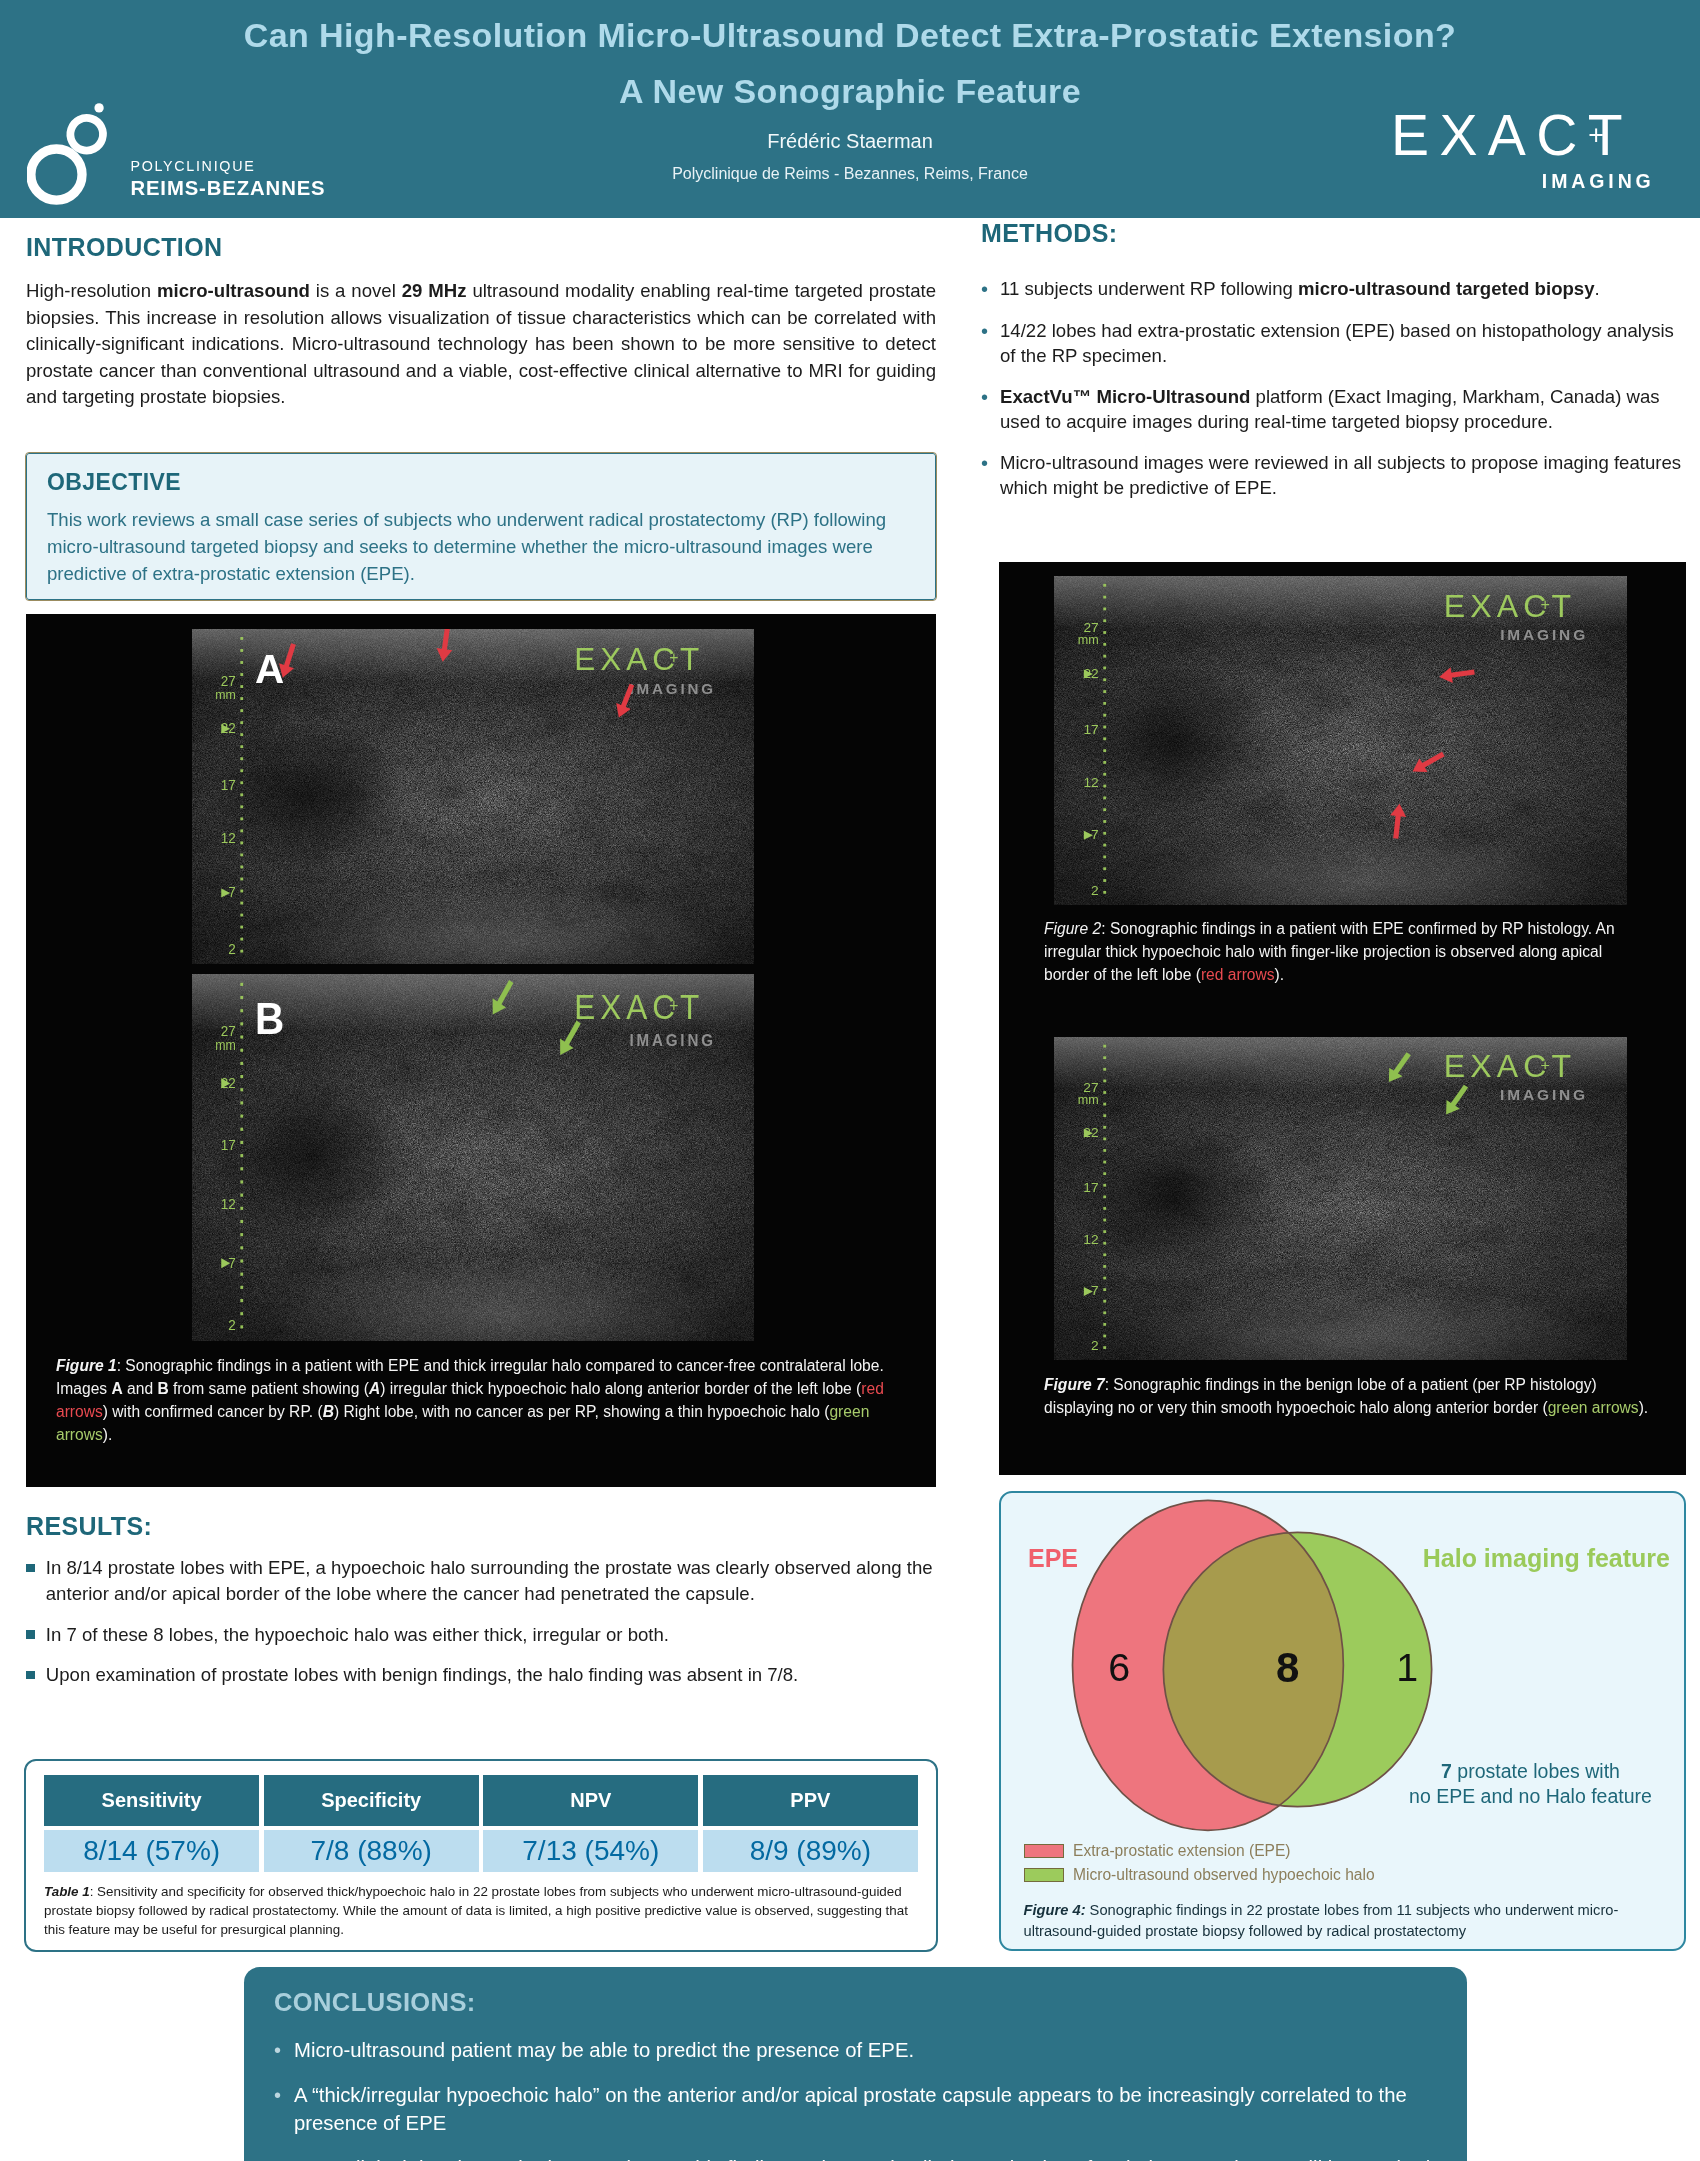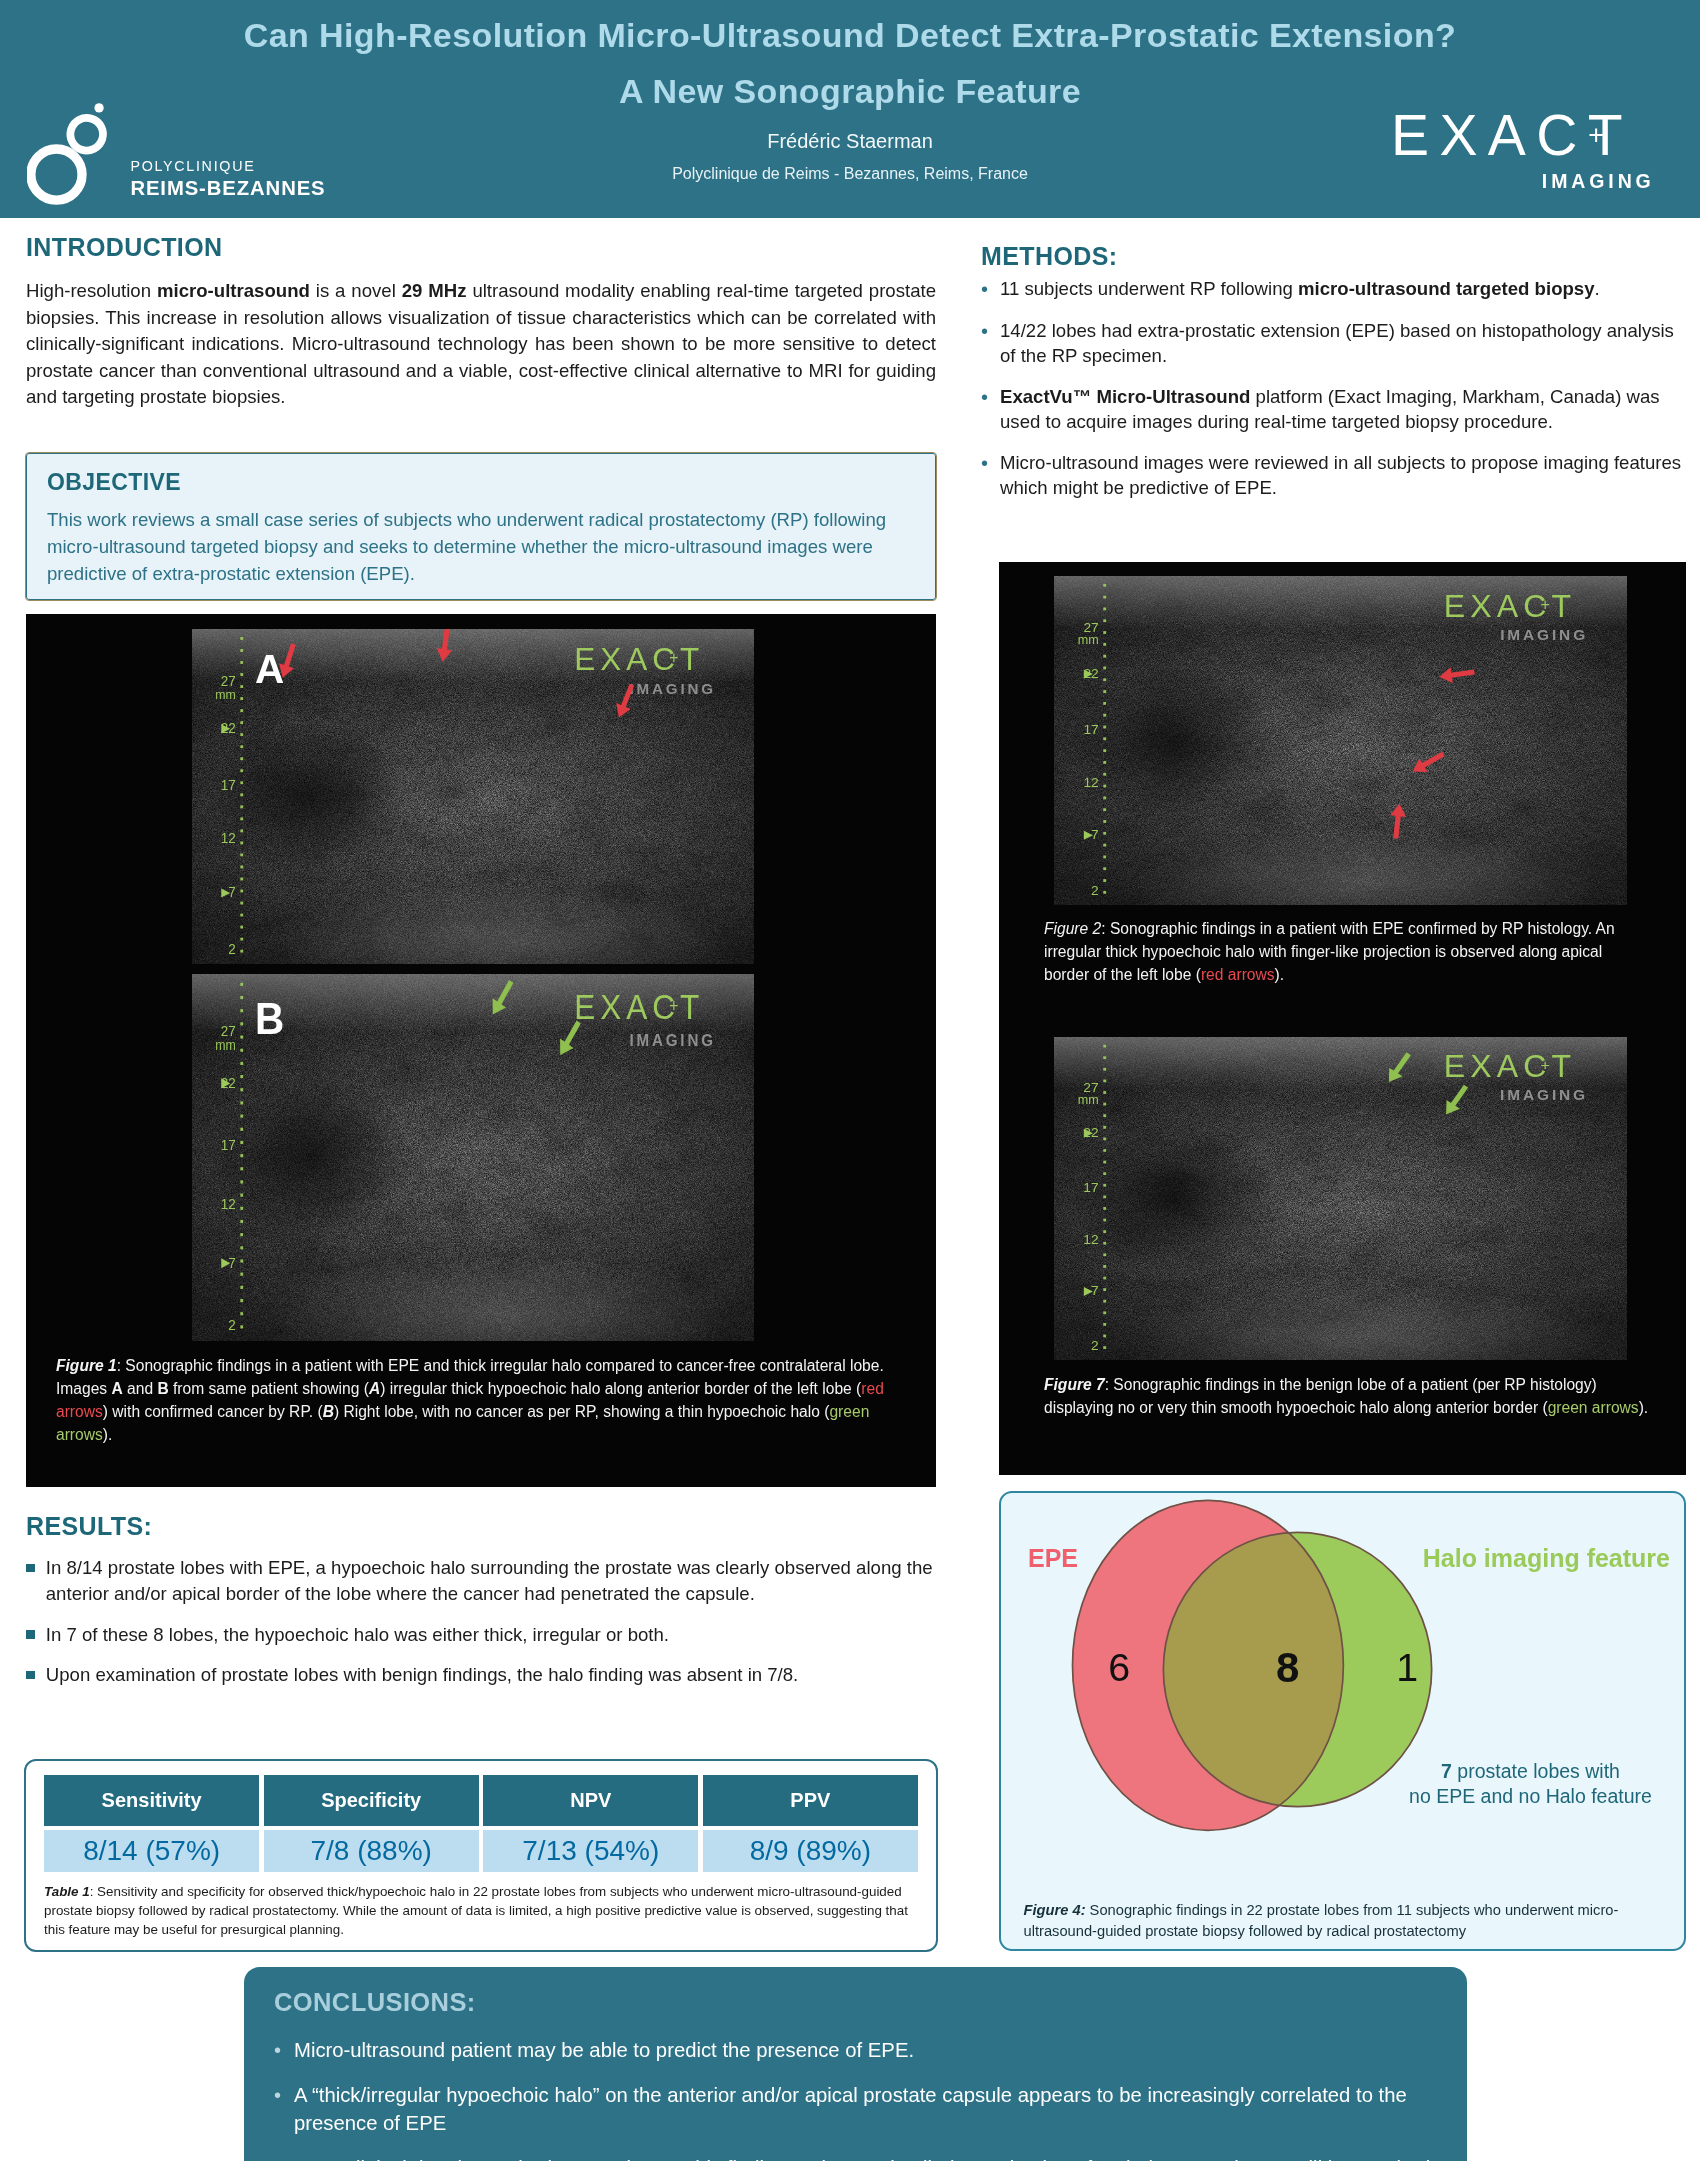--- a/index.html
+++ b/index.html
@@ -64,21 +64,21 @@
   .sq-marker{flex:0 0 8.6px;width:8.6px;height:8.6px;background:#1E6779;margin:8.6px 11.2px 0 0}
   .results-list .txt{font-size:18.6px;line-height:1.42}
 
   .table-box{left:24px;top:1759px;width:914px;height:193px;background:#fff;border:2.2px solid #2D7286;border-radius:12px;padding:14px 18px}
   .metric-table{display:grid;grid-template-columns:1fr 1fr 1fr 1fr;gap:4.3px}
   .metric-table .hcell{background:#266C80;color:#fff;font-weight:bold;font-size:20px;height:51px;display:flex;align-items:center;justify-content:center}
   .metric-table .vcell{background:#BCDDEF;color:#0369a1;font-size:28px;height:42px;display:flex;align-items:center;justify-content:center}
   .table-cap{margin-top:9.5px;font-size:13.4px;line-height:1.42;color:#1c1c1c}
 
   
-  .methods-h{left:981px;top:242px}
+  .methods-h{left:981px;top:219px}
   .methods-list{left:981px;top:276px;width:705px;list-style:none}
   .methods-list li{display:flex;margin-bottom:14.7px}
   .dot-marker{flex:0 0 19px;color:#2D7286;font-size:20px;line-height:1.35}
   .methods-list .txt{font-size:18.6px;line-height:1.38}
 
   
   .fig4-box{left:999px;top:1491px;width:687px;height:460px;background:#E9F6FB;border:2.2px solid #2E87A0;border-radius:13px}
   .venn-svg{position:absolute;left:0;top:0;width:100%;height:100%}
   .epe-label{left:27px;top:51px;font-size:25px;font-weight:bold;color:#F0606C}
   .halo-label{right:14px;top:51px;font-size:25px;font-weight:bold;color:#9ACA5A}
@@ -496,20 +496,30 @@
         <ellipse cx="690" cy="412" rx="313" ry="320" fill="#A79B4D" clip-path="url(#vclip)"></ellipse>
         <ellipse cx="481" cy="402" rx="316" ry="385" fill="none" stroke="#6F5147" stroke-width="4"></ellipse>
         <ellipse cx="690" cy="412" rx="313" ry="320" fill="none" stroke="#6F5147" stroke-width="4"></ellipse>
         <text x="274" y="438" text-anchor="middle" font-size="92" font-weight="normal" fill="#111" font-family="&quot;Liberation Sans&quot;,sans-serif">6</text>
         <text x="667" y="440" text-anchor="middle" font-size="98" font-weight="bold" fill="#111" font-family="&quot;Liberation Sans&quot;,sans-serif">8</text>
         <text x="946" y="438" text-anchor="middle" font-size="92" font-weight="normal" fill="#111" font-family="&quot;Liberation Sans&quot;,sans-serif">1</text>
       </svg>
     <div class="abs epe-label">EPE</div>
     <div class="abs halo-label">Halo imaging feature</div>
     <div class="abs venn-note"><span style="font-weight: bold;">7</span><span> prostate lobes with</span><br><span>no EPE and no Halo feature</span></div>
+    <div class="abs legend">
+      <div class="legend-row">
+        <span class="swatch" style="background: rgb(238, 117, 126);"></span>
+        <span class="legend-label">Extra-prostatic extension (EPE)</span>
+      </div>
+      <div class="legend-row">
+        <span class="swatch" style="background: rgb(156, 203, 92);"></span>
+        <span class="legend-label">Micro-ultrasound observed hypoechoic halo</span>
+      </div>
+    </div>
     <div class="abs fig4-cap"><span style="font-weight: bold; font-style: italic;">Figure 4:</span><span> Sonographic findings in 22 prostate lobes from 11 subjects who underwent micro-ultrasound-guided prostate biopsy followed by radical prostatectomy</span></div>
   </div>
 
   <div class="abs conc-box">
     <div class="conc-h">CONCLUSIONS:</div>
     <ul class="conc-list">
       <li>
           <span class="conc-dot">•</span>
           <div class="txt">Micro-ultrasound patient may be able to predict the presence of EPE.</div>
         </li>

